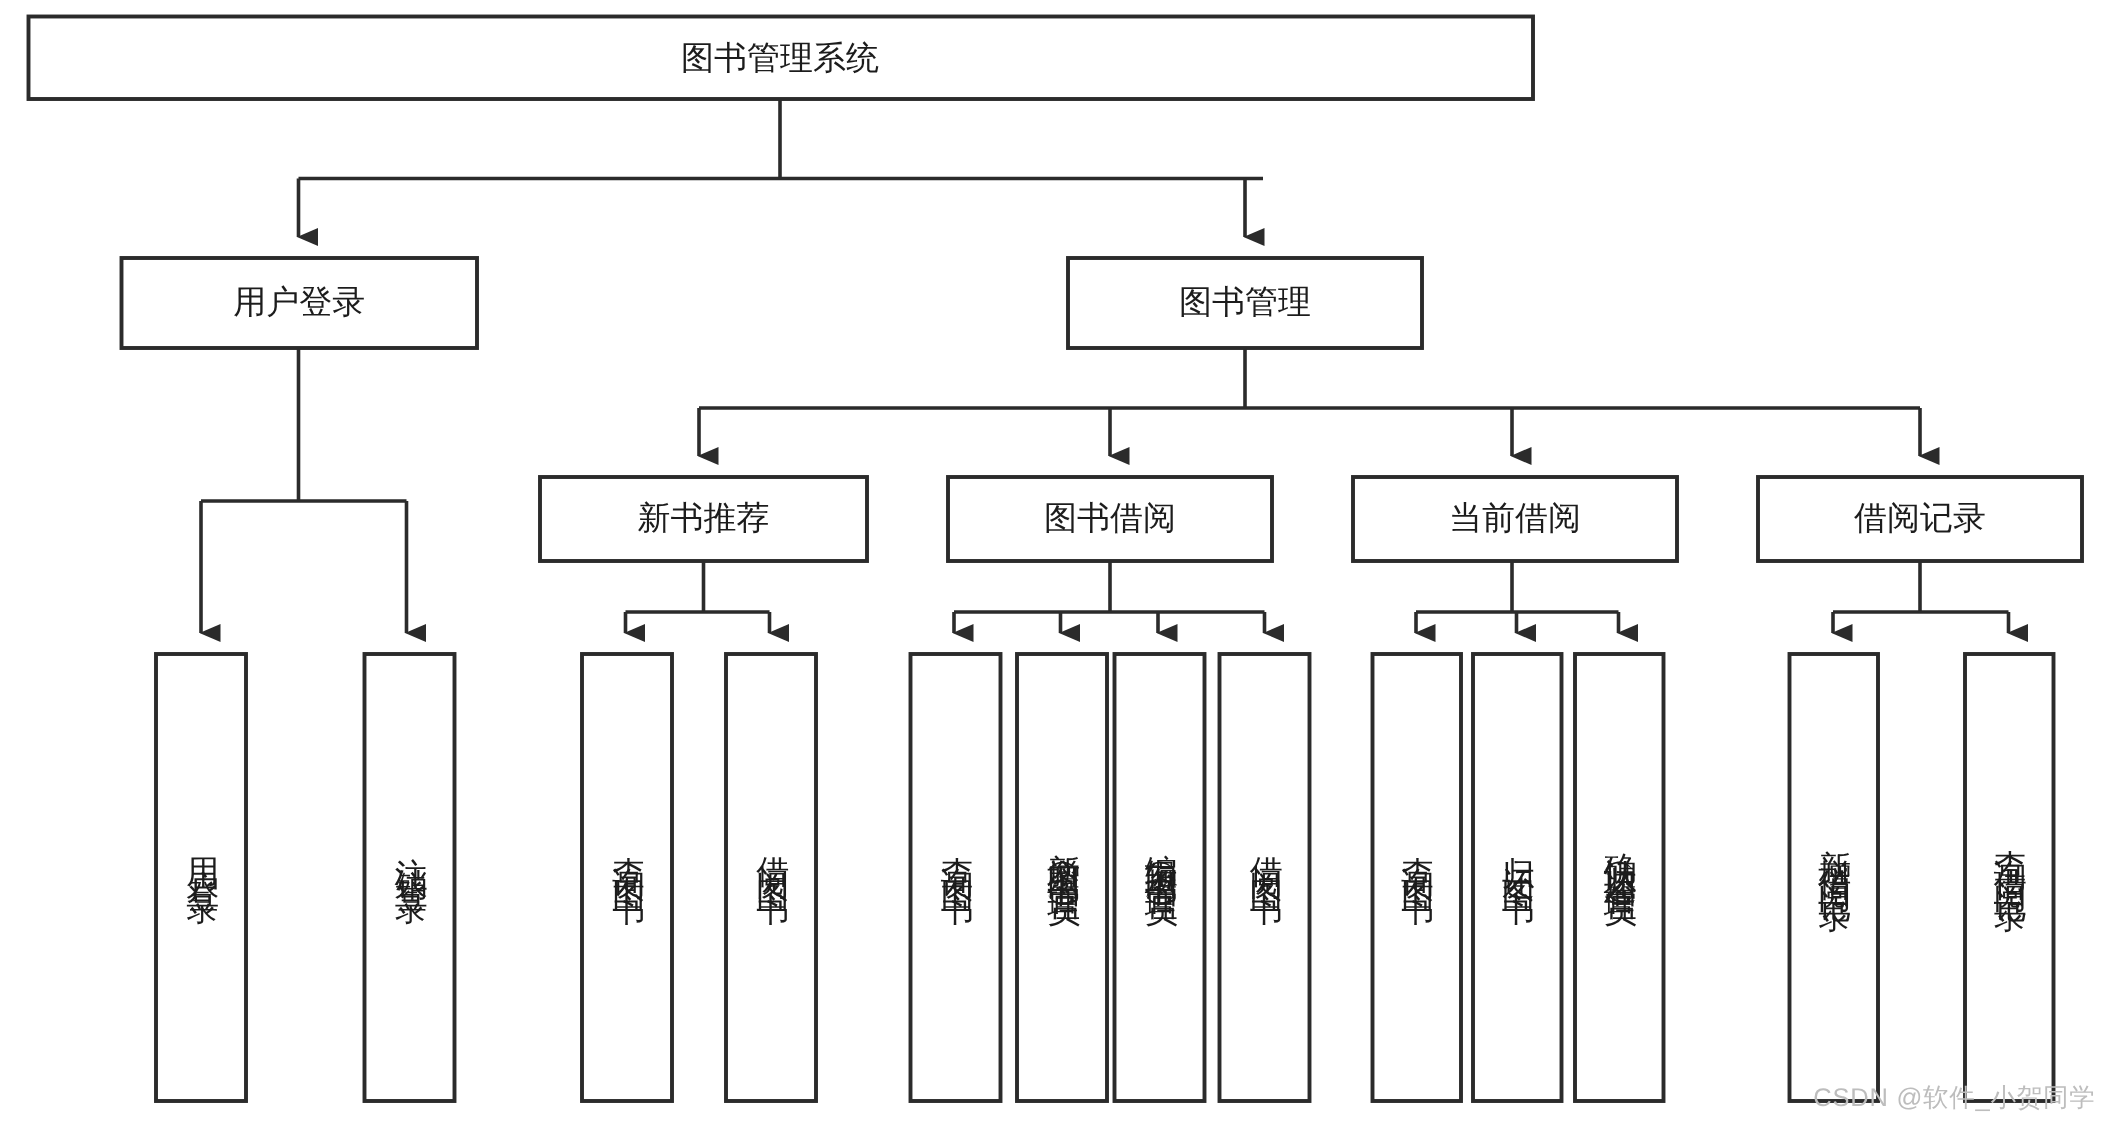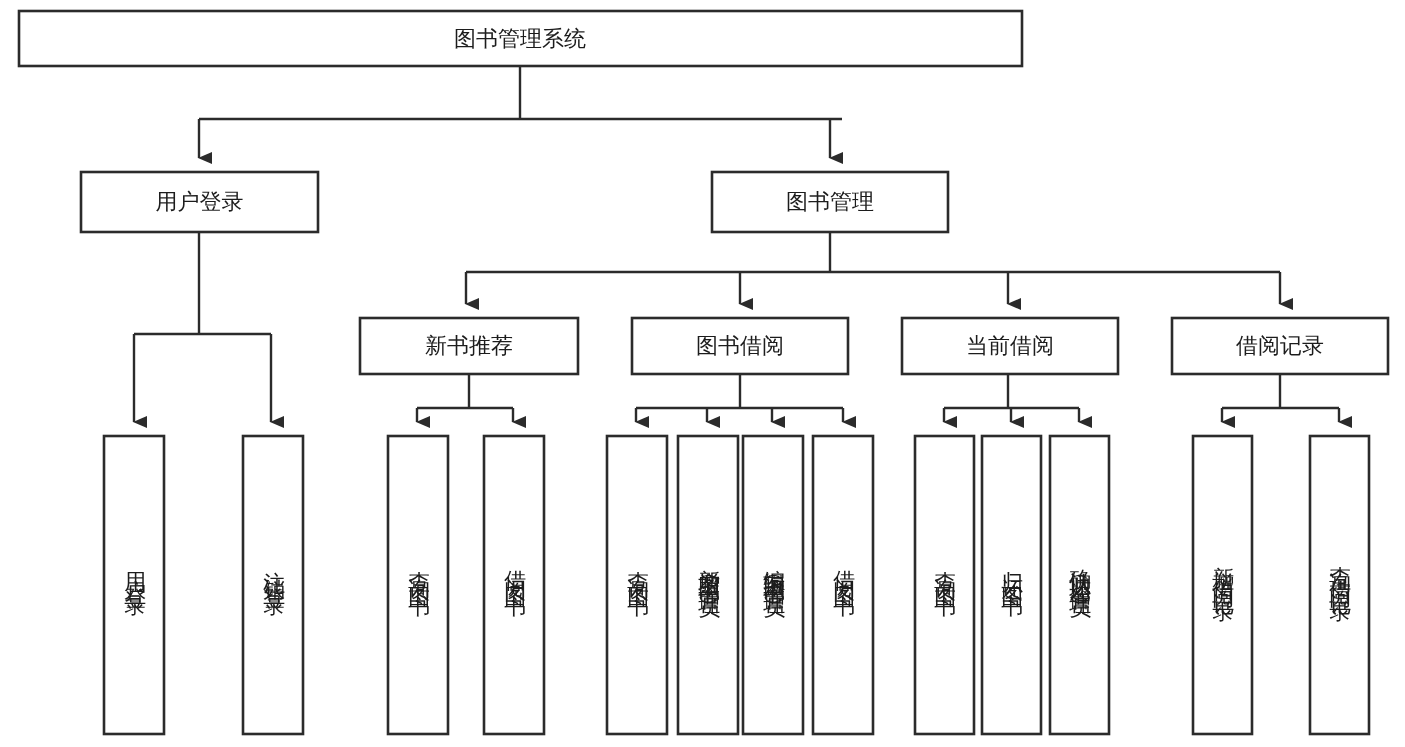--- a/index.html
+++ b/index.html
@@ -217,14 +217,15 @@
       <text class="node-label vt" x="1222" y="569.3" writing-mode="tb" glyph-orientation-vertical="0" letter-spacing="7" text-anchor="middle">新增借阅记录</text>
     </g>
 
     <g>
       <rect class="node-rect" x="1310" y="436" width="59" height="298"></rect>
       <text class="node-label vt" x="1339" y="569.3" writing-mode="tb" glyph-orientation-vertical="0" letter-spacing="7" text-anchor="middle">查询借阅记录</text>
     </g>
 
   </svg>
 
+  <div class="watermark">CSDN @软件_小贺同学</div>
 
 </div>
 
 </body></html>

